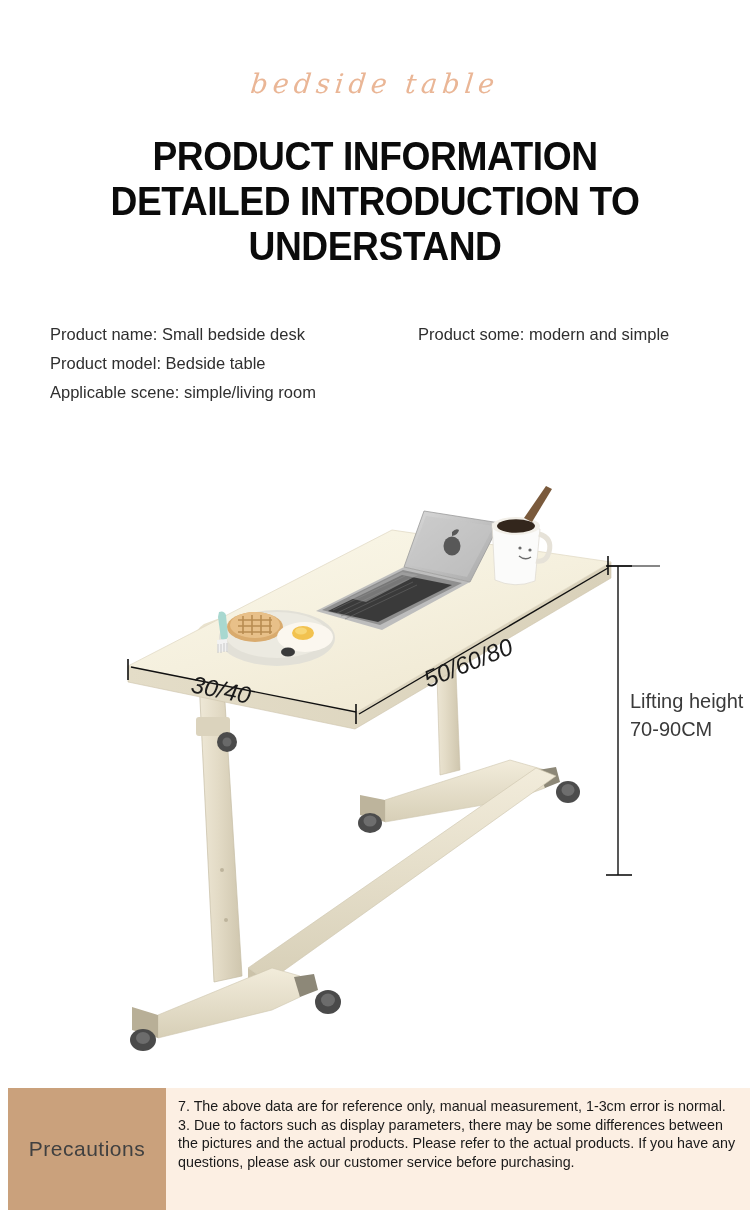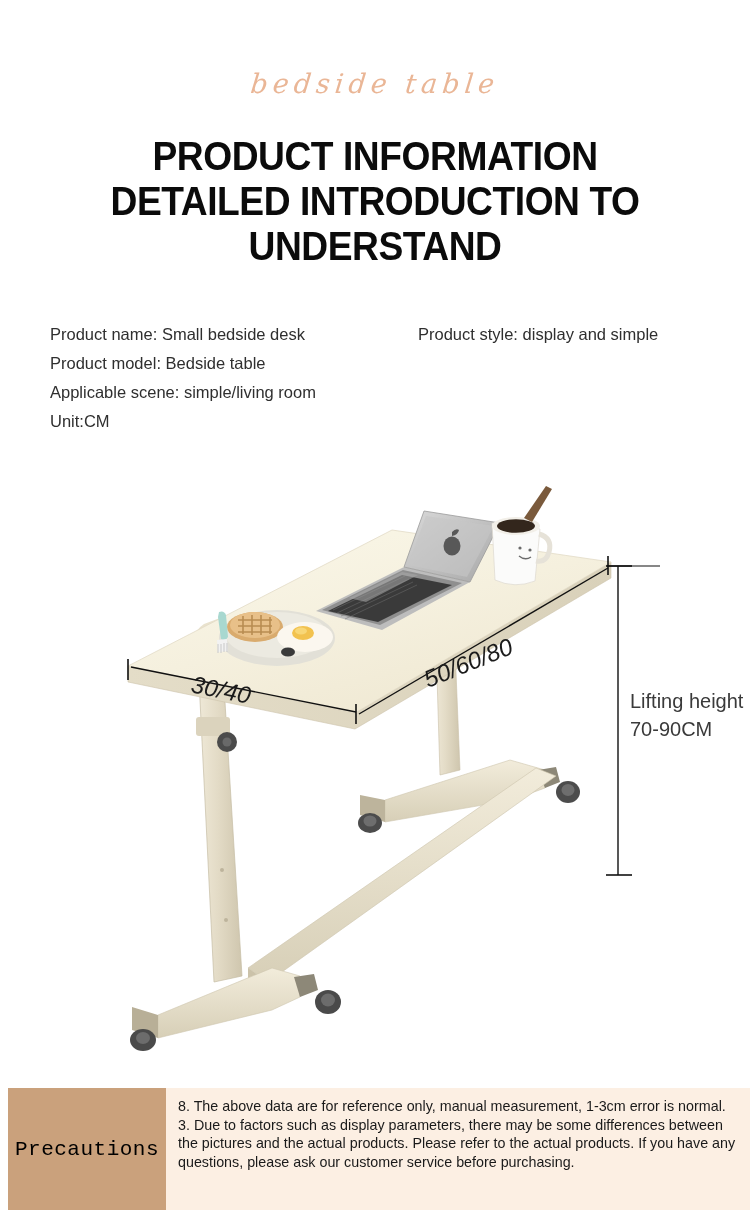--- a/index.html
+++ b/index.html
@@ -66,24 +66,23 @@
   
   .footer {
     position: absolute; left: 8px; top: 1088px;
     width: 742px; height: 122px;
     display: flex;
   }
   .footer-label {
     width: 158px;
     background: #caa17c;
     display: flex; align-items: center; justify-content: center;
-    color: #000000;
+    color: #404040;
     font-size: 21px;
     letter-spacing: 0.5px;
-    font-family: Liberation Mono, monospace;
   }
   .footer-body {
     flex: 1;
     background: #fcefe3;
     padding: 9px 14px 0 12px;
   }
   .footer-note {
     font-size: 14.3px;
     line-height: 18.6px;
     color: #1a1a1a;
@@ -100,24 +99,23 @@
     <div>PRODUCT INFORMATION</div>
     <div>DETAILED INTRODUCTION TO</div>
     <div>UNDERSTAND</div>
   </div>
 
   <div class="specs">
     <div class="spec-col left">
       <div class="spec-line">Product name: Small bedside desk</div>
       <div class="spec-line">Product model: Bedside table</div>
       <div class="spec-line">Applicable scene: simple/living room</div>
-      <div class="spec-line">Unit:CM</div>
     </div>
     <div class="spec-col right">
-      <div class="spec-line">Product style: display and simple</div>
+      <div class="spec-line">Product some: modern and simple</div>
     </div>
   </div>
 
   <div class="illus">
     <svg width="750" height="600" viewBox="0 0 750 600" xmlns="http://www.w3.org/2000/svg">
       <defs>
         <linearGradient id="topg" x1="0" y1="0" x2="0.7" y2="1">
           <stop offset="0" stop-color="#fbf8ea"></stop>
           <stop offset="0.55" stop-color="#f5f0de"></stop>
           <stop offset="1" stop-color="#efe8d2"></stop>
@@ -269,18 +267,18 @@
         <line x1="606" y1="405" x2="632" y2="405" stroke="#111" stroke-width="1.6"></line>
         <text class="lift-text" x="630" y="238">Lifting height</text>
         <text class="lift-text" x="630" y="266">70-90CM</text>
       </g>
     </svg>
   </div>
 
   <div class="footer">
     <div class="footer-label">Precautions</div>
     <div class="footer-body">
-      <div class="footer-note">8. The above data are for reference only, manual measurement, 1-3cm error is normal.</div>
+      <div class="footer-note">7. The above data are for reference only, manual measurement, 1-3cm error is normal.</div>
       <div class="footer-note">3. Due to factors such as display parameters, there may be some differences between the pictures and the actual products. Please refer to the actual products. If you have any questions, please ask our customer service before purchasing.</div>
     </div>
   </div>
 
 </div>
 
 </body></html>

